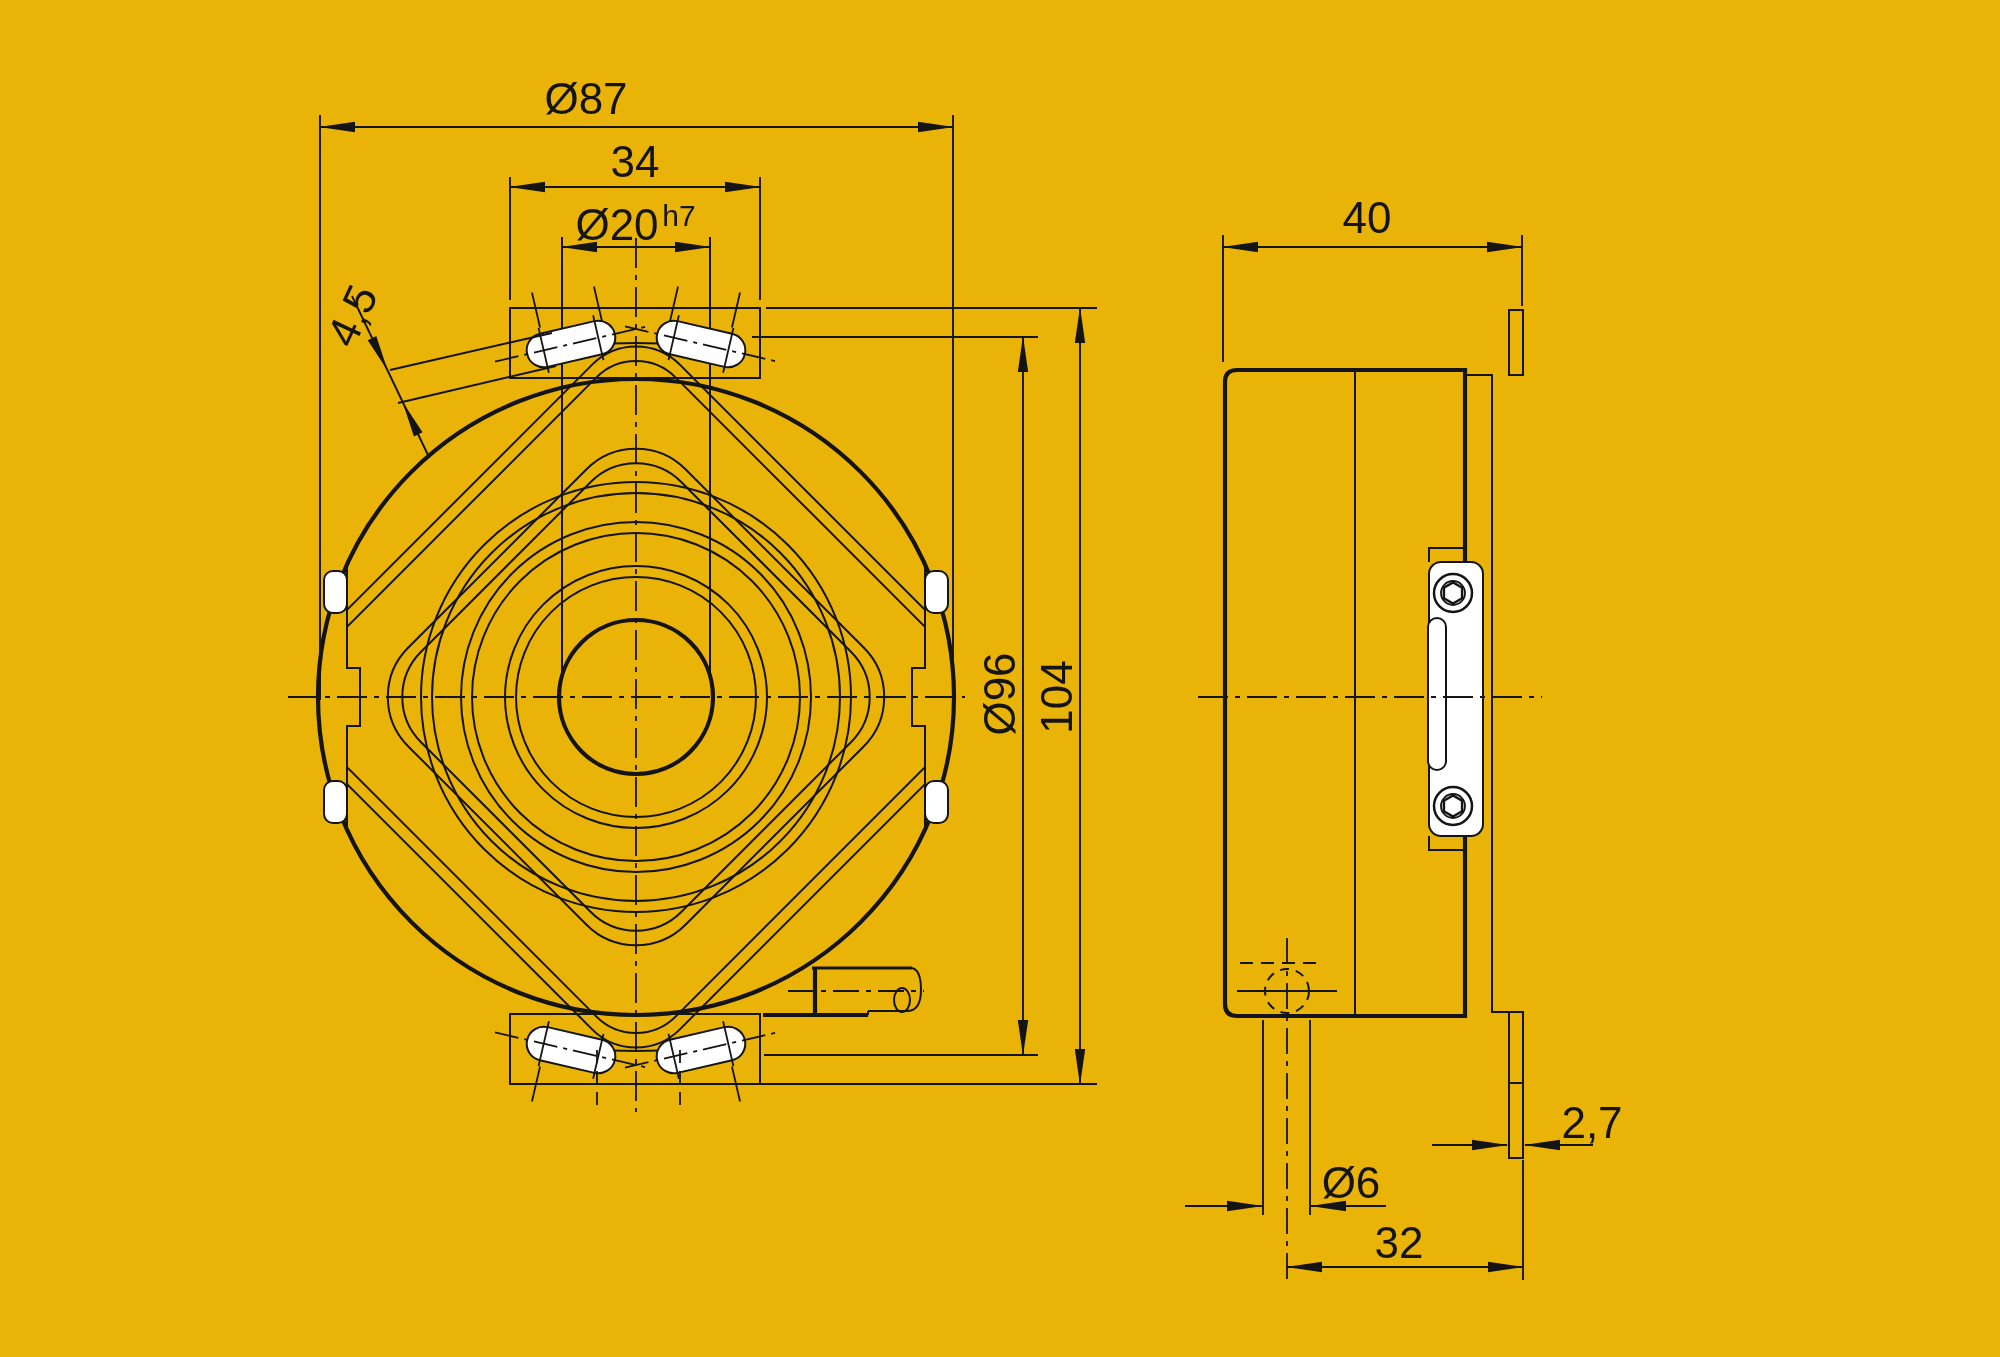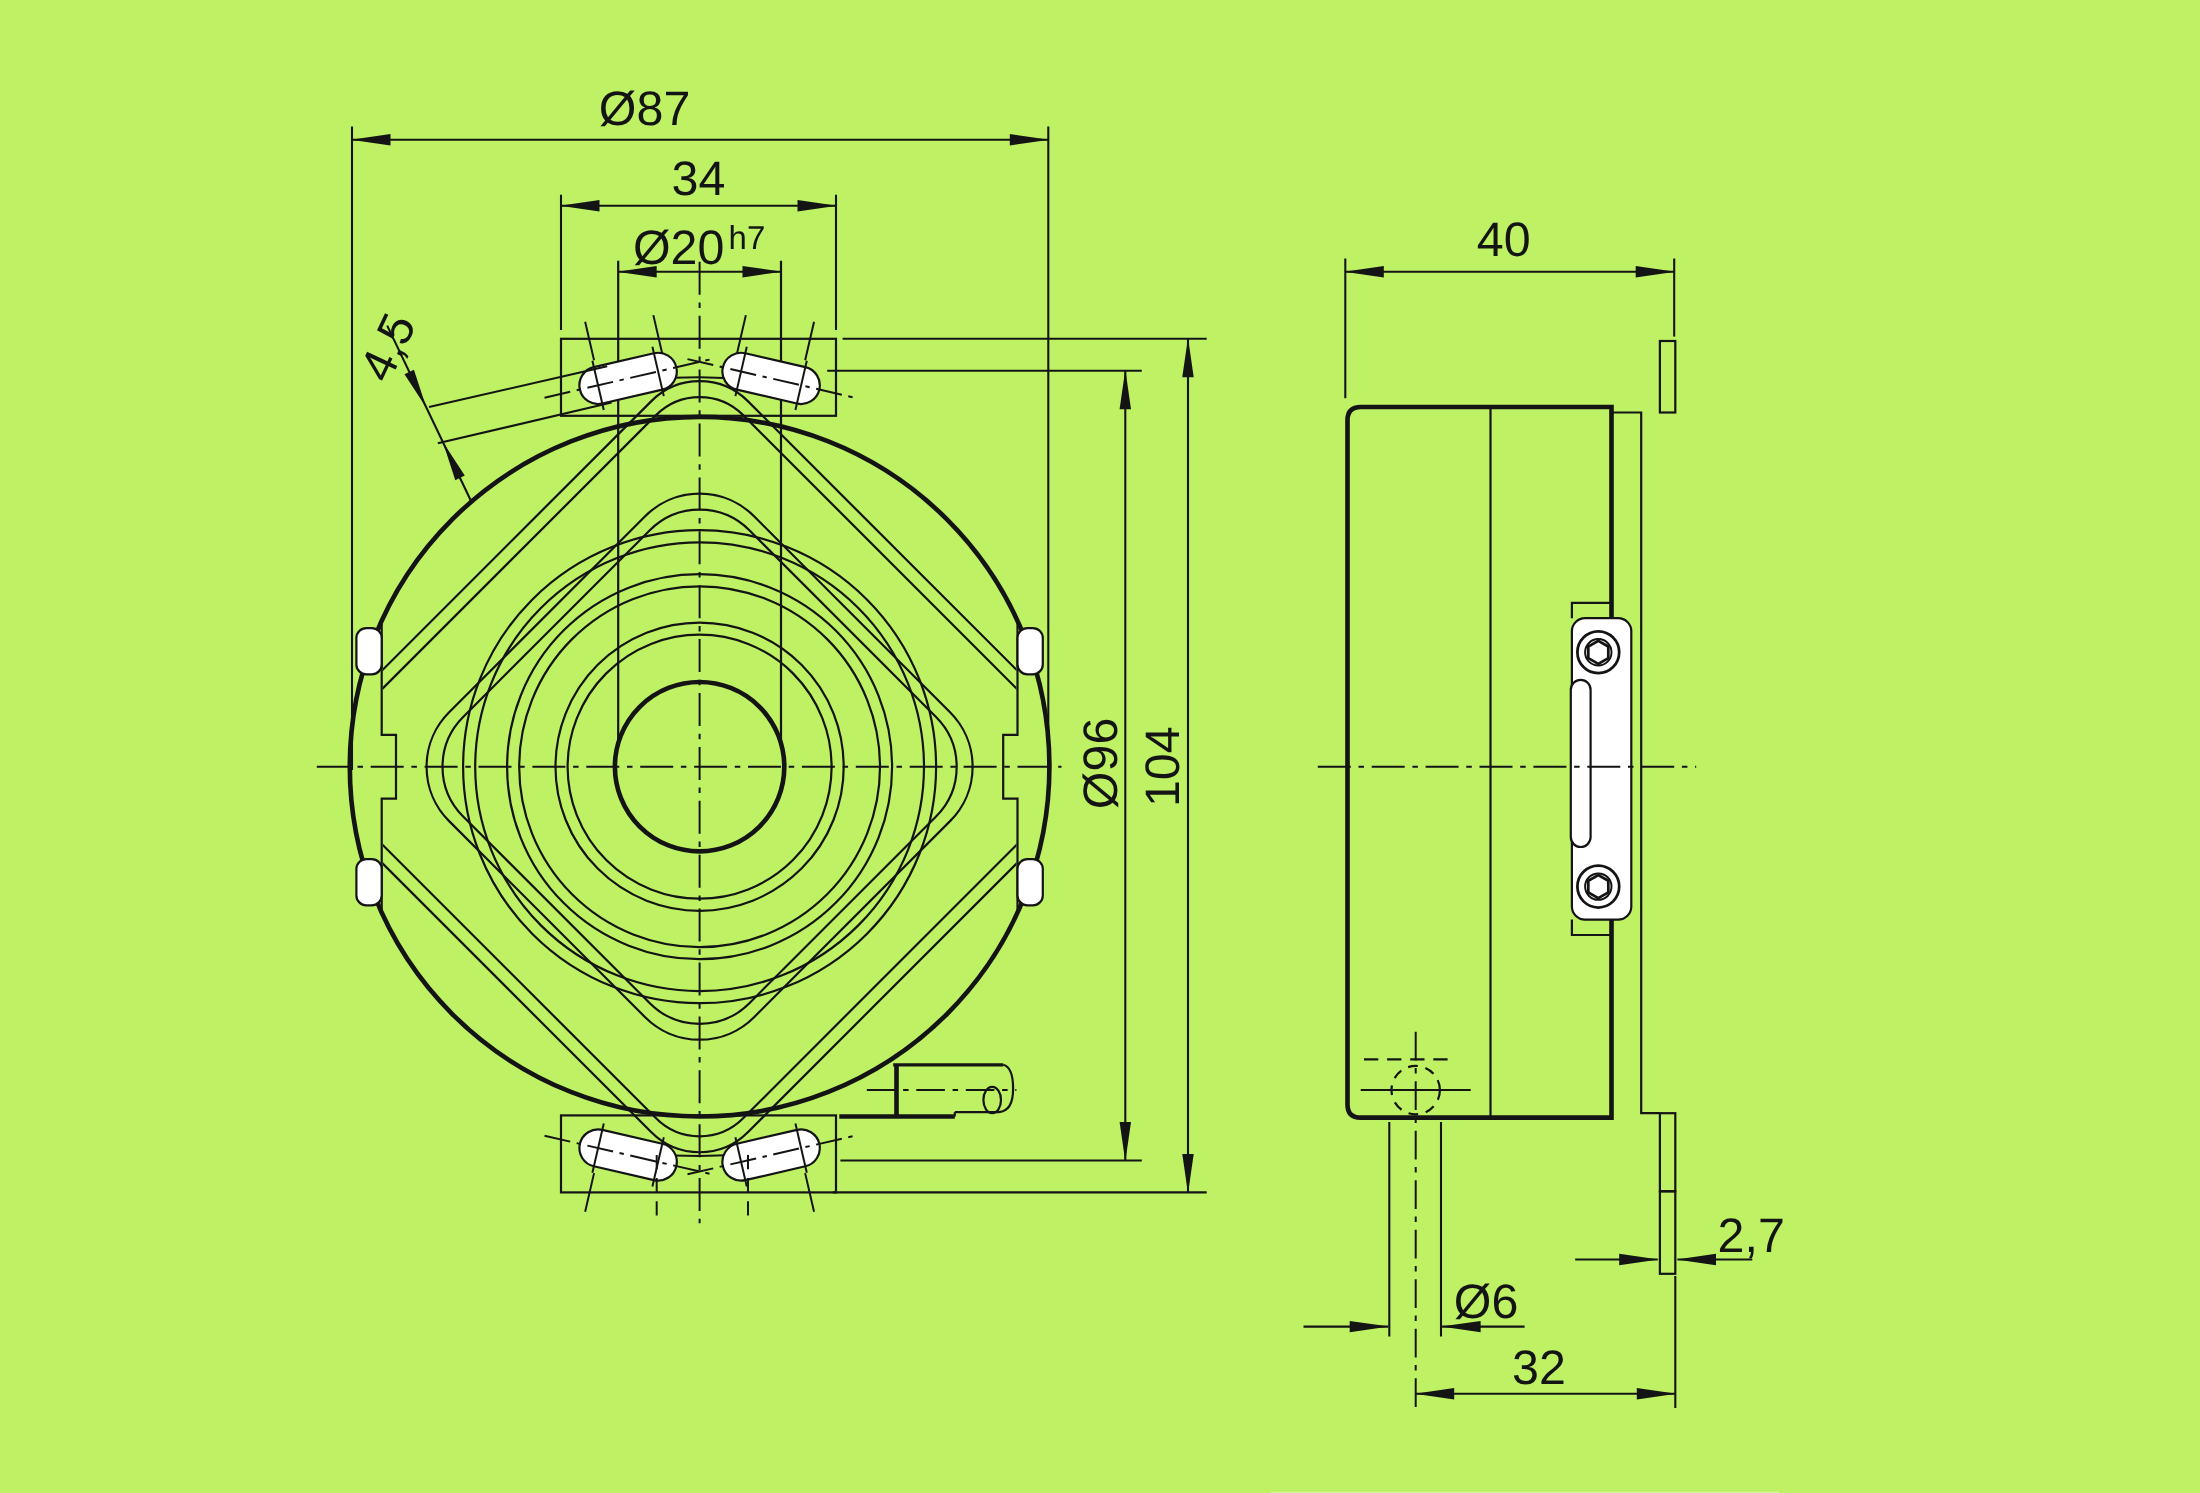--- a/index.html
+++ b/index.html
@@ -1,16 +1,16 @@
 <!DOCTYPE html>
 <html><head>
 <meta charset="utf-8">
 <style>
   html,body{margin:0;padding:0;background:#fff;}
-  .stage{position:relative;width:2000px;height:1357px;background:#bef264;overflow:hidden;
+  .stage{position:relative;width:2000px;height:1357px;background:#eab308;overflow:hidden;
          font-family:"Liberation Sans", sans-serif;}
   svg{display:block}
   text{fill:#141414;}
   .dimtxt{font-size:44px;}
   .suptxt{font-size:30px;}
 </style>
 </head>
 <body>
 
 <div class="stage">

